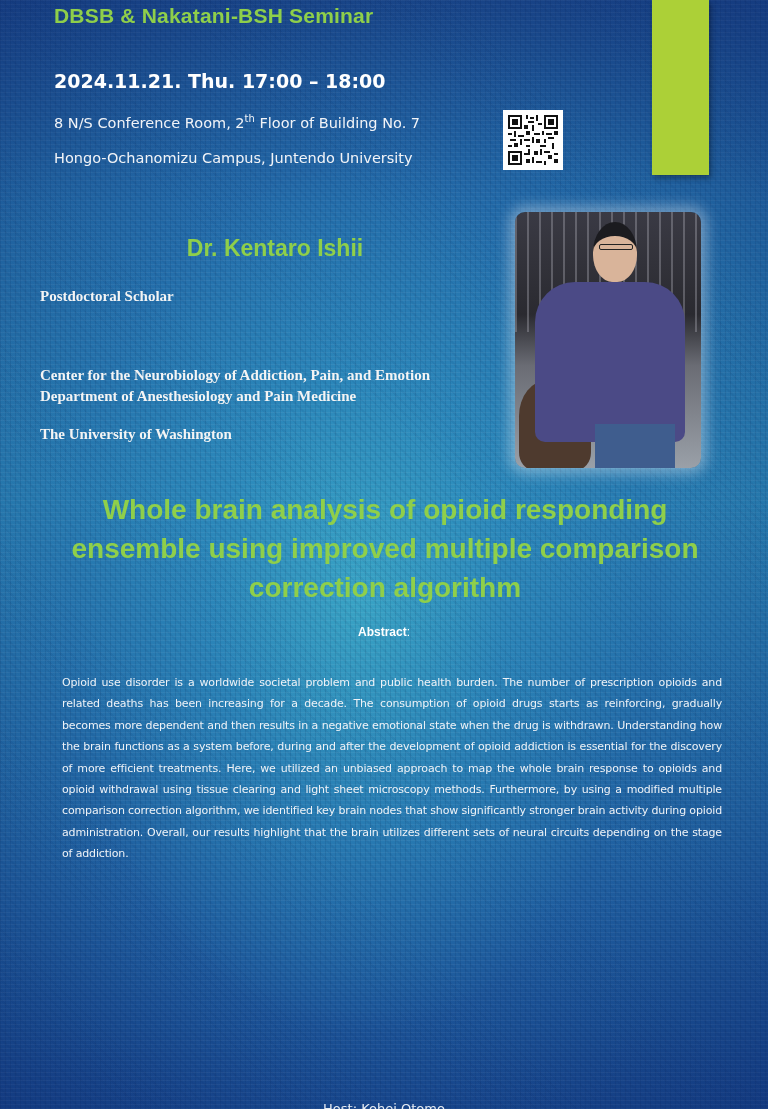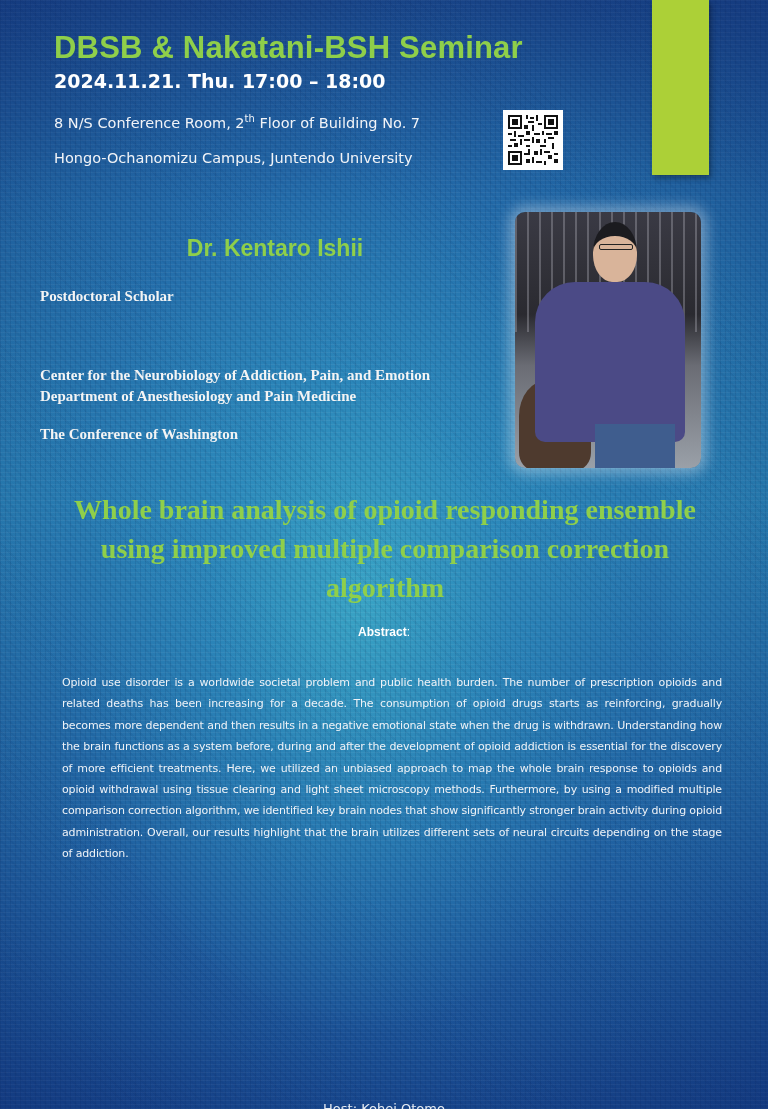--- a/index.html
+++ b/index.html
@@ -30,22 +30,22 @@
     }
     .green-bar {
       position: absolute;
       left: 652px; top: 0;
       width: 57px; height: 175px;
       background: #acd037;
       box-shadow: 2px 3px 6px rgba(0,0,0,0.35);
     }
     .title {
       position: absolute;
-      left: 54px; top: 30px;
-      font-size: 31px;
+      left: 54px; top: 4px;
+      font-size: 21px;
       font-weight: bold;
       color: #8fcf4a;
       letter-spacing: 0.2px;
       white-space: nowrap;
     }
     .datetime {
       position: absolute;
       left: 54px; top: 70px;
       font-family: "DejaVu Sans", sans-serif;
       font-size: 19px;
@@ -144,21 +144,20 @@
     }
     .talk-title {
       position: absolute;
       left: 40px; width: 690px;
       top: 490px;
       text-align: center;
       font-size: 28px;
       font-weight: bold;
       color: #8fcf4a;
       line-height: 39px;
-      font-family: Liberation Serif, serif;
     }
     .abstract-label {
       position: absolute;
       left: 0; width: 768px;
       top: 625px;
       text-align: center;
       font-size: 12px;
       font-weight: bold;
       color: #ffffff;
     }
@@ -254,21 +253,21 @@
       <rect x="18" y="23" width="1" height="2"></rect>
         <rect x="23" y="22" width="2" height="2"></rect>
     </g>
   </svg>
 </div>
 
 <div class="speaker-name">Dr. Kentaro Ishii</div>
 <div class="affil a1">Postdoctoral Scholar</div>
 <div class="affil a2">Center for the Neurobiology of Addiction, Pain, and Emotion</div>
 <div class="affil a3">Department of Anesthesiology and Pain Medicine</div>
-<div class="affil a4">The Conference of Washington</div>
+<div class="affil a4">The University of Washington</div>
 
 <div class="photo">
   <div class="bars"></div>
   <div class="statue"></div>
   <div class="hoodie"></div>
   <div class="jeans"></div>
   <div class="head"></div>
   <div class="glasses"></div>
 </div>
 

